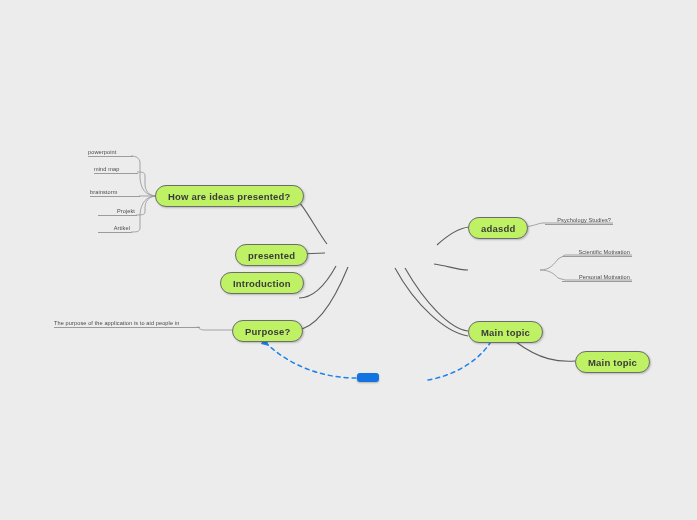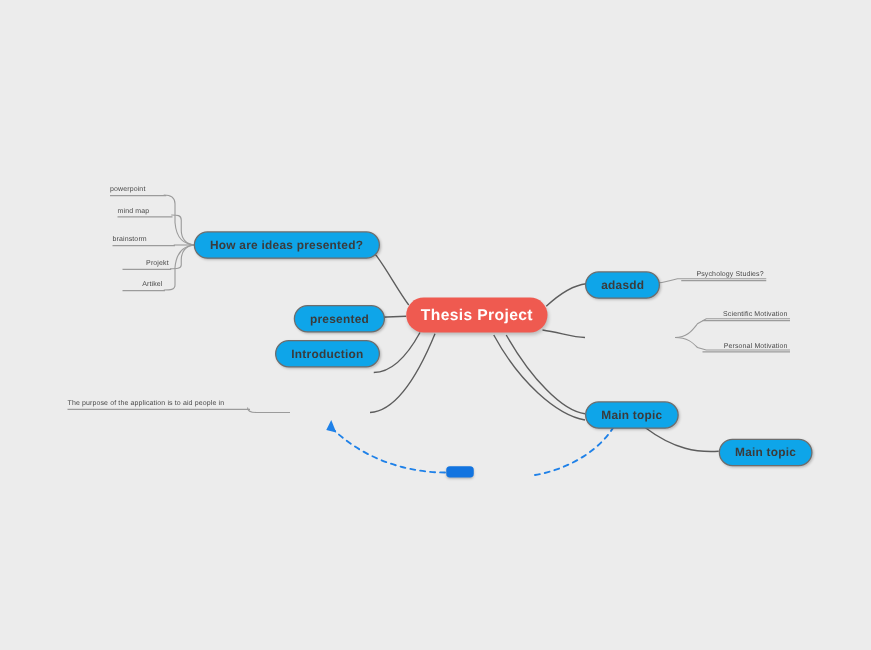--- a/index.html
+++ b/index.html
@@ -21,21 +21,21 @@
   #edges {
     position: absolute;
     left: 0;
     top: 0;
     width: 697px;
     height: 520px;
   }
   .node {
     position: absolute;
     box-sizing: border-box;
-    background: #0ea5e9;
+    background: #bef264;
     border: 1px solid #6d6d6d;
     border-radius: 40px;
     color: #3b3b3b;
     font-weight: bold;
     display: flex;
     align-items: center;
     justify-content: center;
     white-space: nowrap;
     box-shadow: 1px 1px 2px rgba(0,0,0,0.22);
     letter-spacing: 0.2px;
@@ -127,36 +127,36 @@
     <g fill="none" stroke="#1f81e8" stroke-width="1.5" stroke-dasharray="4 4" stroke-linecap="round">
       <path d="M 356 378 C 330 378 294 370 266 343"></path>
       <path d="M 428 380 C 452 376 480 362 493 338"></path>
     </g>
     <g fill="#1f81e8" stroke="none">
       <path d="M 265 336 L 269 346 L 261 344 Z"></path>
       <path d="M 495 331 L 497 342 L 489 336 Z"></path>
     </g>
   </svg>
 
-  <div class="node central" style="left:325px; top:238px; width:113px; height:28px;">
-    <span>Thesis Project</span>
-  </div>
 
   <div class="node topic" style="left:155px; top:185px;">
     <span>How are ideas presented?</span>
   </div>
 
   <div class="node topic" style="left:235px; top:244px;">
     <span>presented</span>
   </div>
 
   <div class="node topic" style="left:220px; top:272px;">
     <span>Introduction</span>
   </div>
 
+  <div class="node topic" style="left:232px; top:320px;">
+    <span>Purpose?</span>
+  </div>
 
   <div class="node topic" style="left:468px; top:217px;text-align:center;">
     <span>adasdd</span>
   </div>
 
 
   <div class="node topic" style="left:468px; top:321px;">
     <span>Main topic</span>
   </div>
 

